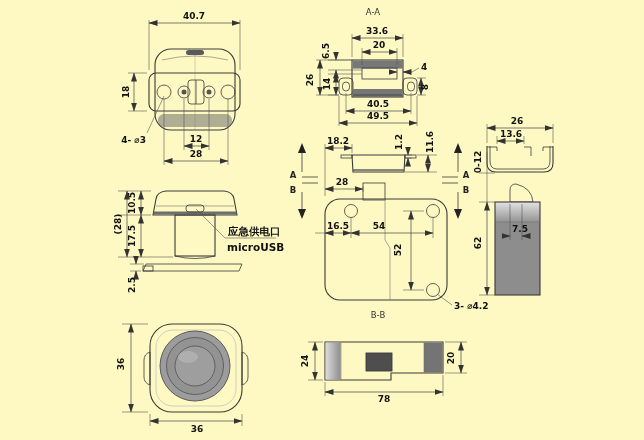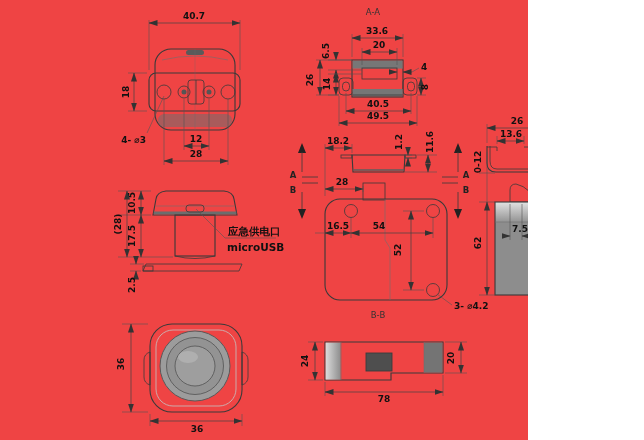--- a/index.html
+++ b/index.html
@@ -1,16 +1,16 @@
 <!DOCTYPE html>
 <html><head>
 <meta charset="utf-8">
 <style>
   html,body{margin:0;padding:0;background:#fff;}
-  #stage{position:relative;width:528px;height:440px;background:#ef4444;overflow:hidden;
+  #stage{position:relative;width:644px;height:440px;background:#fef9c3;overflow:hidden;
          font-family:"DejaVu Sans",sans-serif;}
   svg{position:absolute;left:0;top:0;}
   .ln {fill:none;stroke:#3a3a3a;stroke-width:1.1;}
   .ln2{fill:none;stroke:#3a3a3a;stroke-width:0.8;}
   .thin{fill:none;stroke:#6e6e6e;stroke-width:0.6;}
   .ext{fill:none;stroke:#555;stroke-width:0.6;}
   .dim {fill:none;stroke:#444;stroke-width:0.7;marker-start:url(#mS);marker-end:url(#mE);}
   .dimE{fill:none;stroke:#444;stroke-width:0.7;marker-end:url(#mE);}
   .t  {font:bold 9px "DejaVu Sans",sans-serif;fill:#111;}
   .tm {text-anchor:middle;}

